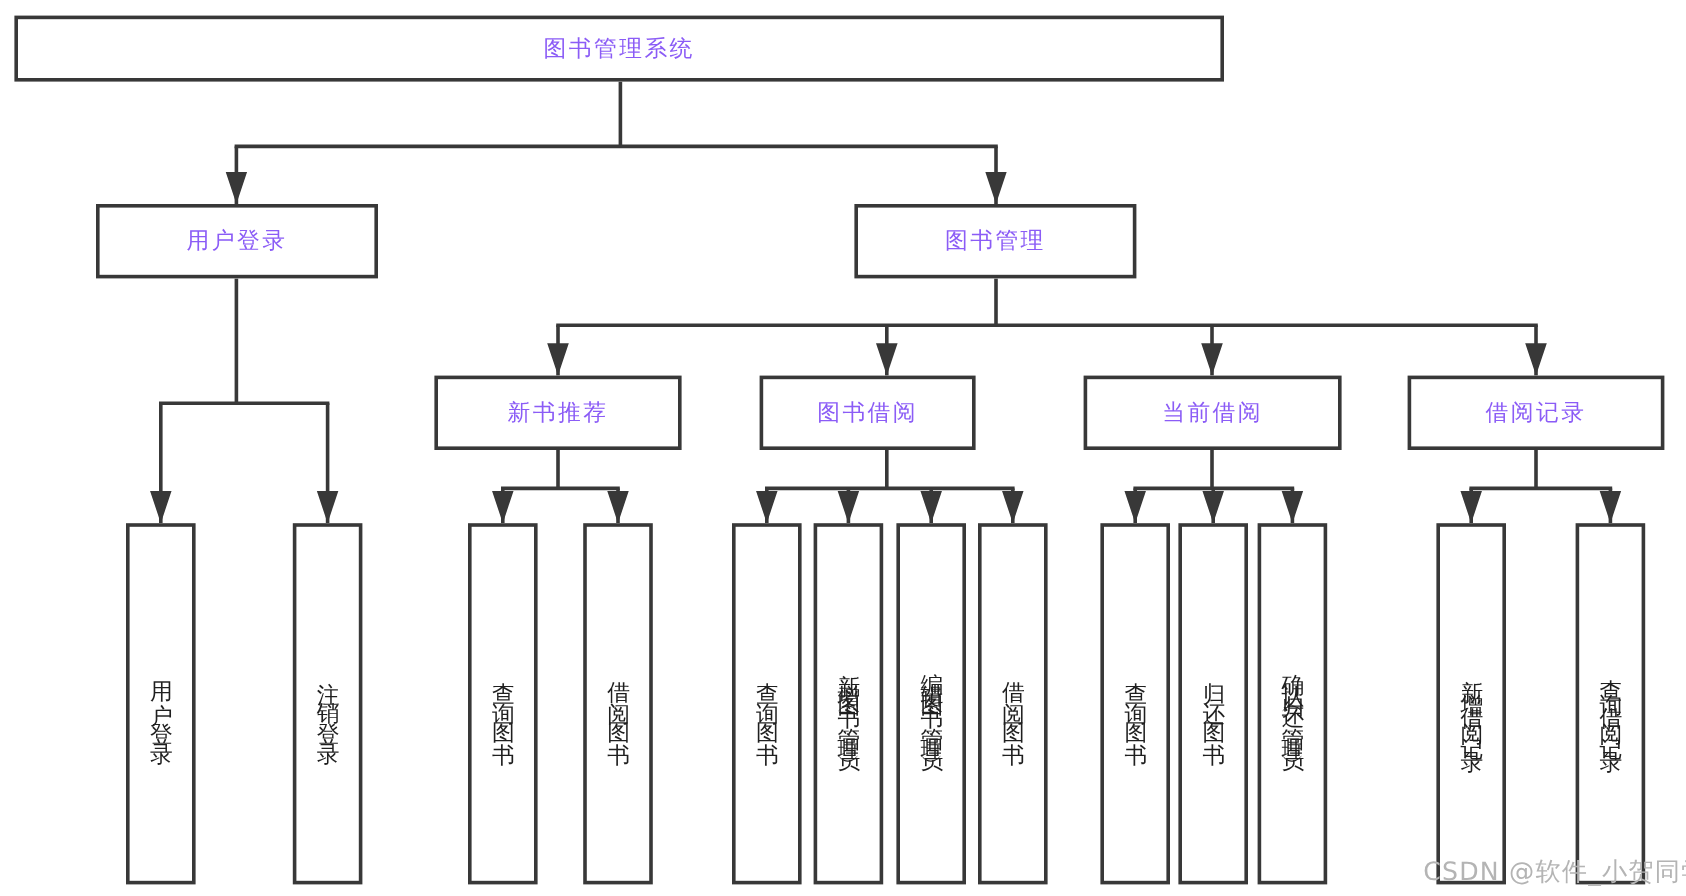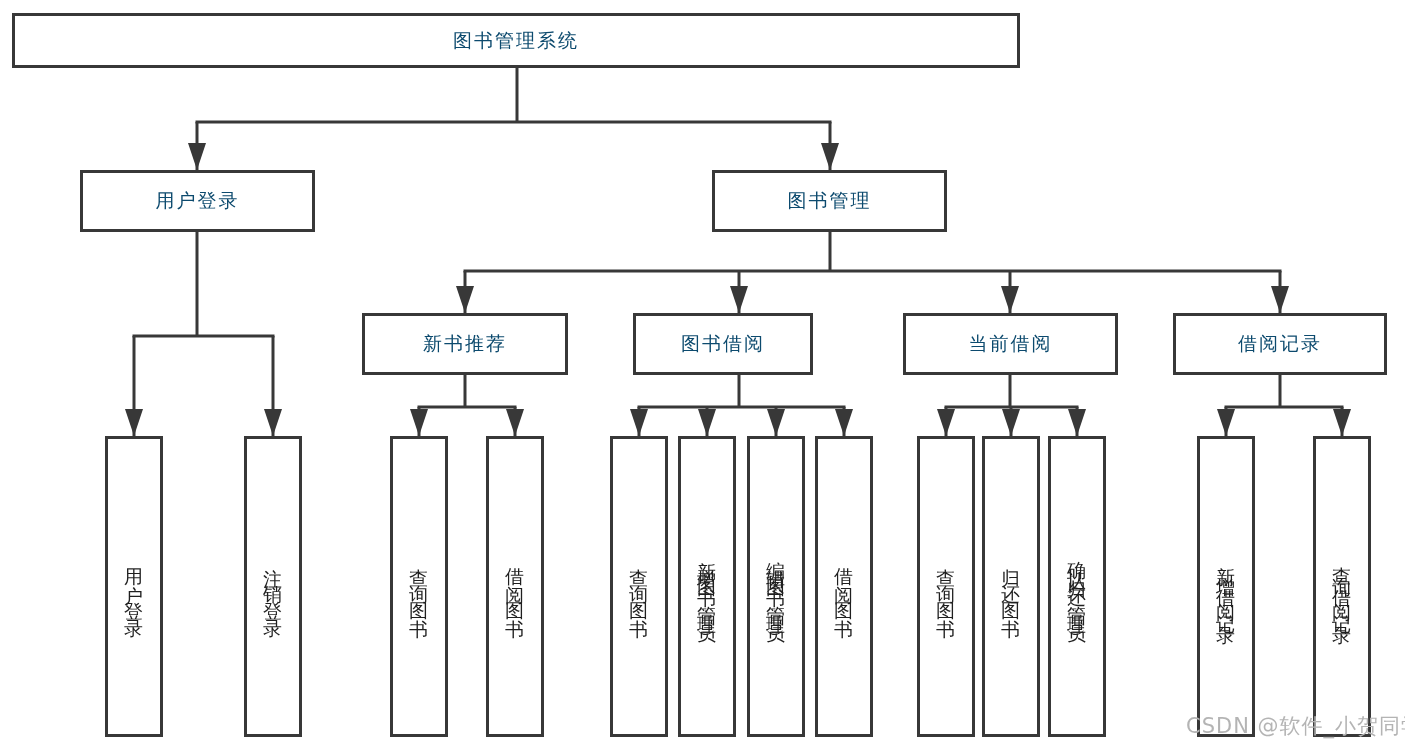--- a/index.html
+++ b/index.html
@@ -6,21 +6,21 @@
   #stage{
     position:relative;width:1405px;height:747px;background:#ffffff;overflow:hidden;
     font-family:"DejaVu Sans","Liberation Sans",sans-serif;
   }
   #connectors{position:absolute;left:0;top:0;width:1405px;height:747px;z-index:1;}
   .node{
     position:absolute;box-sizing:border-box;background:#ffffff;
     border:3px solid #383838;display:flex;align-items:center;justify-content:center;
     z-index:2;
   }
-  .hlabel{font-size:19px;color:#0c4a6e;letter-spacing:2px;white-space:nowrap;}
+  .hlabel{font-size:19px;color:#8b5cf6;letter-spacing:2px;white-space:nowrap;}
   .leaf{width:58px;height:301px;}
   .vtext{
     writing-mode:vertical-rl;text-orientation:mixed;
     font-size:19px;color:#1f1f1f;line-height:1;
   }
   .ls4{letter-spacing:17px;}
   .ls6{letter-spacing:12px;}
   .ls9{letter-spacing:9px;}
   .watermark{
     position:absolute;left:1186px;top:712px;z-index:5;

